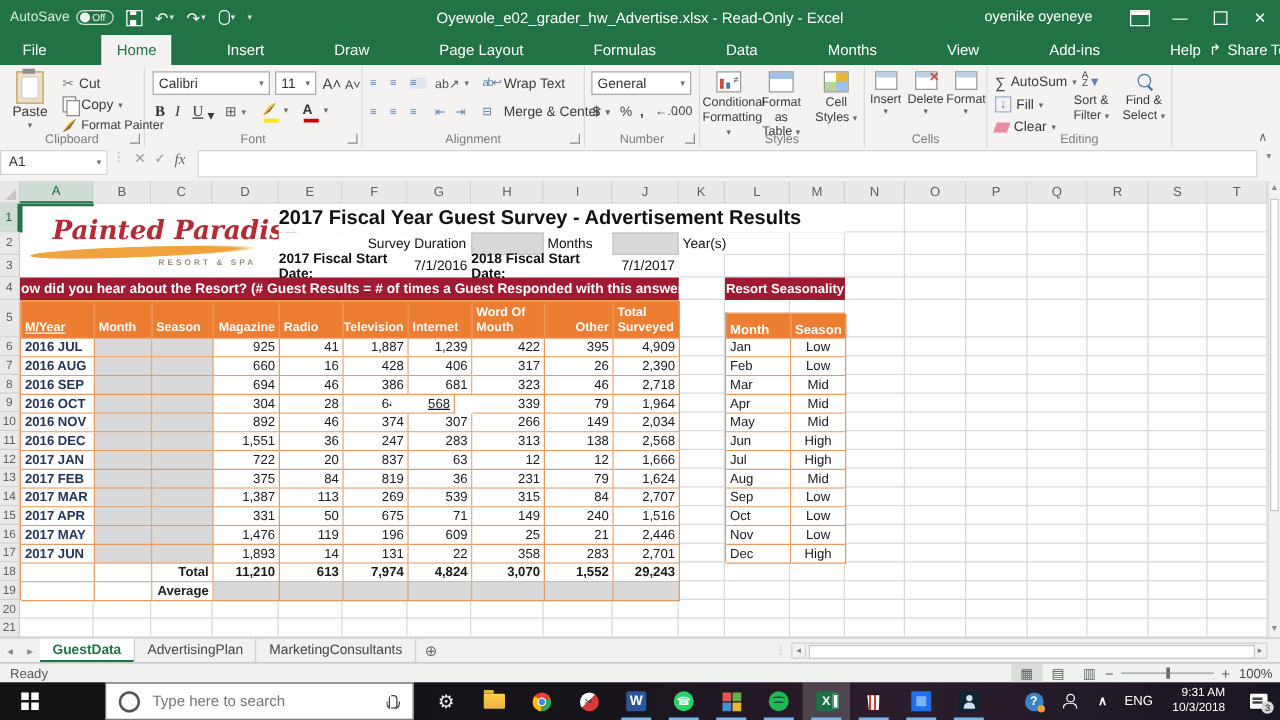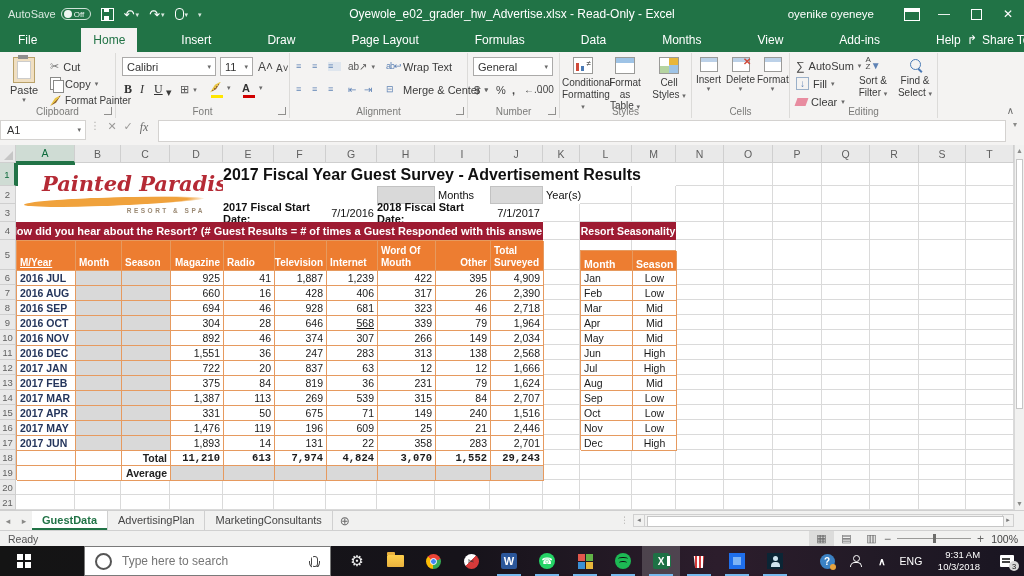--- a/index.html
+++ b/index.html
@@ -98,21 +98,21 @@
   #banner{left:0;top:59px;width:527px;height:18px;background:#9e1b32;color:#fff;font-size:11px;font-weight:bold;display:flex;align-items:center;justify-content:center;white-space:nowrap;}
   #seasonTitle{left:564px;top:59px;width:96px;height:18px;background:#9e1b32;color:#fff;font-size:10.5px;font-weight:bold;display:flex;align-items:center;justify-content:center;}
   #mainTable{left:0;top:77px;width:527px;height:240px;border-left:1px solid #e69a5f;border-top:1px solid #e69a5f;background:#fff;z-index:10;}
   .mc{position:absolute;box-sizing:border-box;border-right:1px solid #e69a5f;border-bottom:1px solid #e69a5f;background:#fff;font-size:10.5px;color:#1a1a1a;display:flex;align-items:center;padding:0 3px;white-space:nowrap;overflow:hidden;}
   .mc.mh{background:#ed7d31;color:#fff;font-weight:bold;align-items:flex-end;font-size:10px;line-height:1.15;padding:2px 3px;overflow:visible;}
   .mc.mh.wrap{white-space:normal;}
   .mc.num{justify-content:flex-end;}
   .mc.grayc{background:#d9d9d9;}
   .mc.moncell{font-weight:bold;color:#24355c;}
   .mc.lbl{font-weight:bold;color:#222;}
-  .mc.bold{font-weight:bold;font-family:Liberation Mono, monospace;}
+  .mc.bold{font-weight:bold;}
   #seasonBody{left:564px;top:87px;width:96px;height:200px;border-left:1px solid #e69a5f;border-top:1px solid #e69a5f;background:#fff;z-index:10;}
   .sc{position:absolute;box-sizing:border-box;border-right:1px solid #e69a5f;border-bottom:1px solid #e69a5f;background:#fff;font-size:10.5px;color:#1a1a1a;display:flex;align-items:center;padding:0 3px;}
   .sc.ctr{justify-content:center;}
   .sc.shh{background:#ed7d31;color:#fff;font-weight:bold;align-items:flex-end;font-size:10.5px;}
   #vscroll{position:absolute;left:1014px;top:0;width:10px;height:365px;background:#f1f1f0;border-left:1px solid #d8d8d8;box-sizing:border-box;}
   #vscroll .arr{position:absolute;left:0;width:9px;height:12px;color:#8a8a88;font-size:7px;text-align:center;line-height:12px;}
   #vthumb{position:absolute;left:1px;top:14px;width:7px;height:250px;background:#fff;border:1px solid #c6c6c6;box-sizing:border-box;}
   
   #tabbar{position:absolute;left:0;top:510px;width:1024px;height:20px;background:#f1f1f0;border-top:1px solid #cfcfcf;box-sizing:border-box;display:flex;align-items:stretch;font-size:11px;}
   .tnav{width:16px;display:flex;align-items:center;justify-content:center;color:#8a8a88;font-size:9px;}
@@ -543,20 +543,21 @@
 
       <div class="ov" id="logo">
         <div class="swoosh"></div>
         <div class="logotxt">Painted Paradise</div>
         <div class="logosub">RESORT &amp; SPA</div>
       </div>
 
       <div class="ov" id="sheettitle">2017 Fiscal Year Guest Survey - Advertisement Results</div>
 
       <div class="ov strip" style="left:207px;top:23px;width:357px;height:18px;">
+        <div class="scell r" style="left:0;width:154px;padding-right:4px;">Survey Duration</div>
         <div class="scell graybox" style="left:154px;width:58px;"></div>
         <div class="scell" style="left:212px;width:55px;padding-left:3px;">Months</div>
         <div class="scell graybox" style="left:267px;width:53px;"></div>
         <div class="scell" style="left:320px;width:37px;padding-left:3px;">Year(s)</div>
       </div>
 
       <div class="ov strip" style="left:207px;top:41px;width:320px;height:18px;">
         <div class="scell r bold" style="left:0;width:103px;">2017 Fiscal Start Date:</div>
         <div class="scell r" style="left:103px;width:51px;padding-right:3px;">7/1/2016</div>
         <div class="scell r bold" style="left:154px;width:113px;">2018 Fiscal Start Date:</div>
@@ -595,32 +596,32 @@
           <div class="mc num" style="left: 258px; top: 45px; width: 52px; height: 15px;">428</div>
           <div class="mc num" style="left: 310px; top: 45px; width: 51px; height: 15px;">406</div>
           <div class="mc num" style="left: 361px; top: 45px; width: 58px; height: 15px;">317</div>
           <div class="mc num" style="left: 419px; top: 45px; width: 55px; height: 15px;">26</div>
           <div class="mc num" style="left: 474px; top: 45px; width: 53px; height: 15px;">2,390</div>
           <div class="mc moncell" style="left: 0px; top: 60px; width: 59px; height: 15px;">2016 SEP</div>
           <div class="mc grayc" style="left: 59px; top: 60px; width: 46px; height: 15px;"></div>
           <div class="mc grayc" style="left: 105px; top: 60px; width: 49px; height: 15px;"></div>
           <div class="mc num" style="left: 154px; top: 60px; width: 53px; height: 15px;">694</div>
           <div class="mc num" style="left: 207px; top: 60px; width: 51px; height: 15px;">46</div>
-          <div class="mc num" style="left: 258px; top: 60px; width: 52px; height: 15px;">928</div>
+          <div class="mc num" style="left: 258px; top: 60px; width: 52px; height: 15px;">386</div>
           <div class="mc num" style="left: 310px; top: 60px; width: 51px; height: 15px;">681</div>
           <div class="mc num" style="left: 361px; top: 60px; width: 58px; height: 15px;">323</div>
           <div class="mc num" style="left: 419px; top: 60px; width: 55px; height: 15px;">46</div>
           <div class="mc num" style="left: 474px; top: 60px; width: 53px; height: 15px;">2,718</div>
           <div class="mc moncell" style="left: 0px; top: 75px; width: 59px; height: 15px;">2016 OCT</div>
           <div class="mc grayc" style="left: 59px; top: 75px; width: 46px; height: 15px;"></div>
           <div class="mc grayc" style="left: 105px; top: 75px; width: 49px; height: 15px;"></div>
           <div class="mc num" style="left: 154px; top: 75px; width: 53px; height: 15px;">304</div>
           <div class="mc num" style="left: 207px; top: 75px; width: 51px; height: 15px;">28</div>
           <div class="mc num" style="left: 258px; top: 75px; width: 52px; height: 15px;">646</div>
-          <div class="mc num" style="left: 310px; top: 75px; width: 51px; height: 15px; text-decoration: underline;">568</div>
+          <div class="mc num" style="left: 296px; top: 75px; width: 51px; height: 15px; text-decoration: underline;">568</div>
           <div class="mc num" style="left: 361px; top: 75px; width: 58px; height: 15px;">339</div>
           <div class="mc num" style="left: 419px; top: 75px; width: 55px; height: 15px;">79</div>
           <div class="mc num" style="left: 474px; top: 75px; width: 53px; height: 15px;">1,964</div>
           <div class="mc moncell" style="left: 0px; top: 90px; width: 59px; height: 15px;">2016 NOV</div>
           <div class="mc grayc" style="left: 59px; top: 90px; width: 46px; height: 15px;"></div>
           <div class="mc grayc" style="left: 105px; top: 90px; width: 49px; height: 15px;"></div>
           <div class="mc num" style="left: 154px; top: 90px; width: 53px; height: 15px;">892</div>
           <div class="mc num" style="left: 207px; top: 90px; width: 51px; height: 15px;">46</div>
           <div class="mc num" style="left: 258px; top: 90px; width: 52px; height: 15px;">374</div>
           <div class="mc num" style="left: 310px; top: 90px; width: 51px; height: 15px;">307</div>

